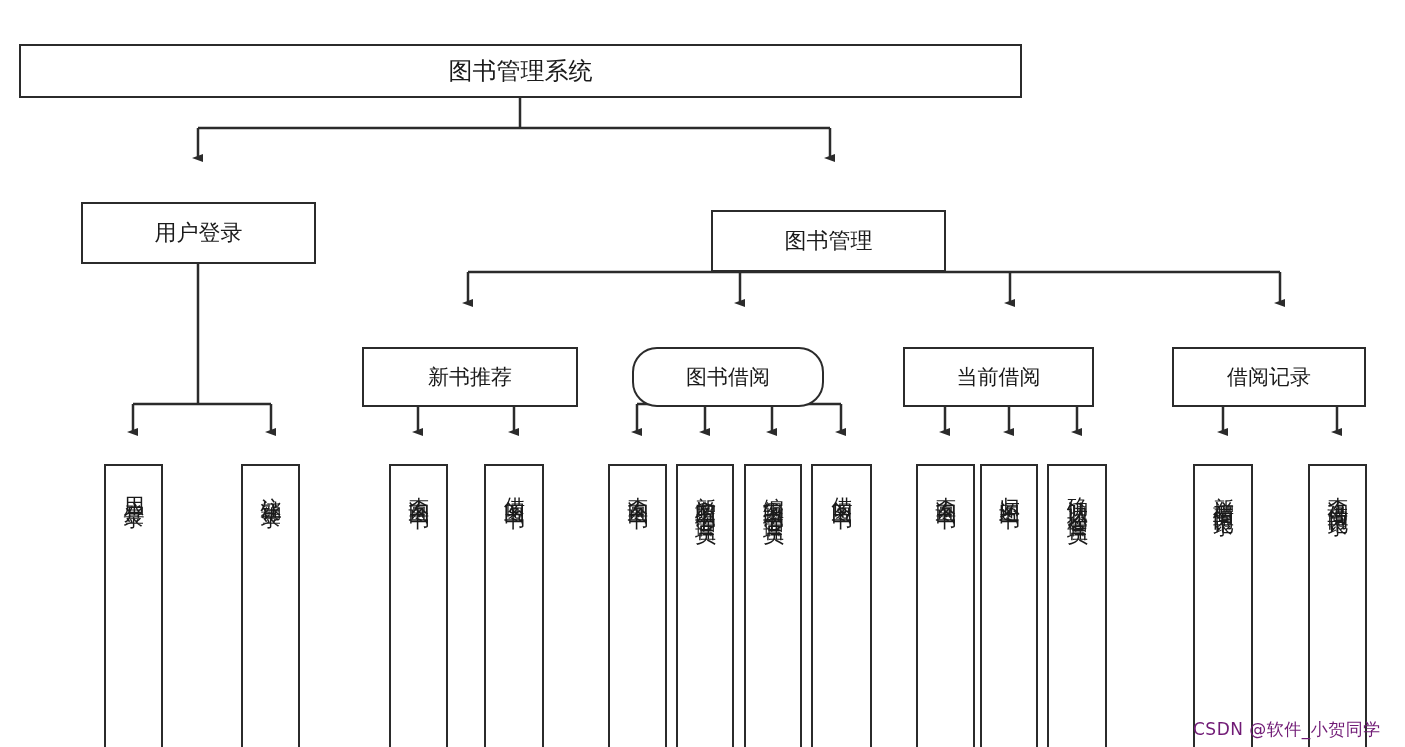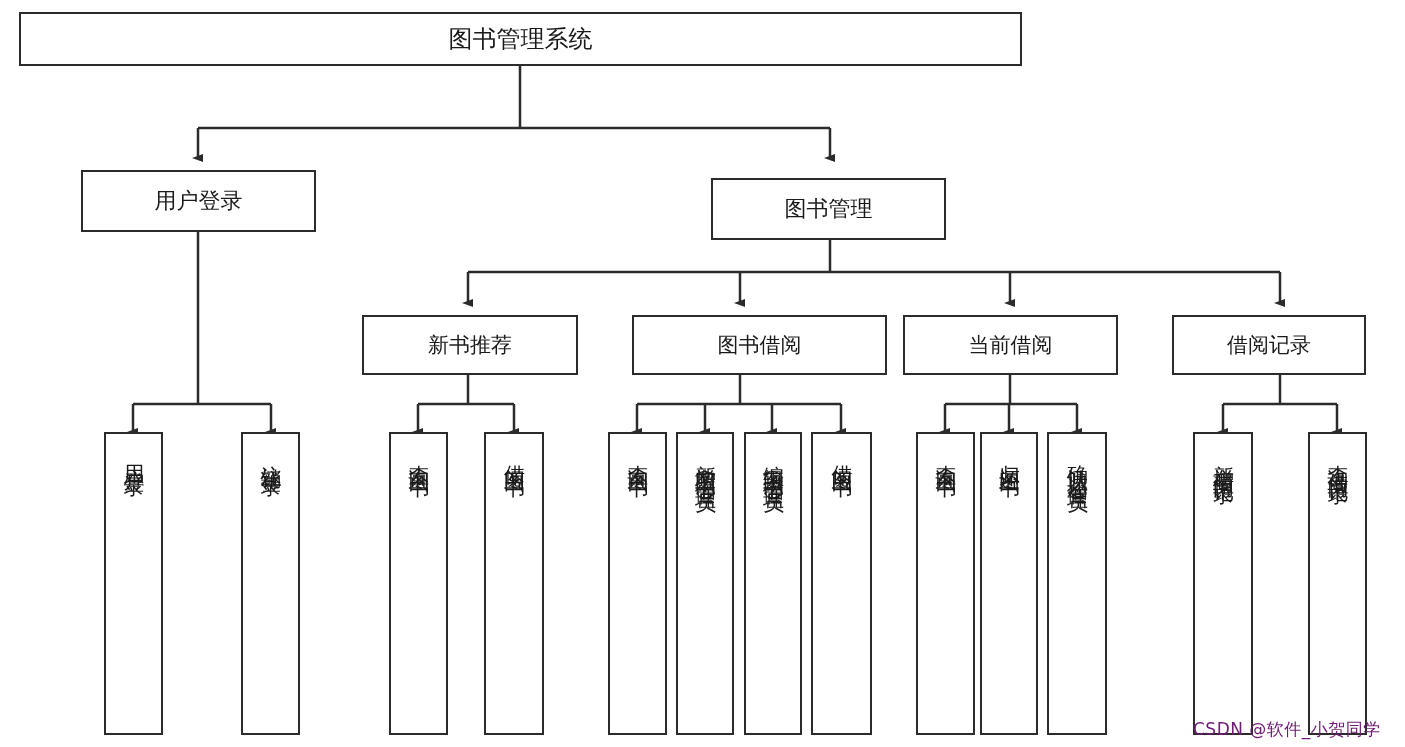--- a/index.html
+++ b/index.html
@@ -30,20 +30,21 @@
     position: absolute;
     box-sizing: border-box;
     background: #ffffff;
     border: 2px solid #2b2b2b;
     display: flex;
     align-items: center;
     justify-content: center;
     text-align: center;
     color: #1a1a1a;
     z-index: 2;
+    margin-top: 32px;
   }
   .node.level-0 {
     border-width: 2px;
     font-size: 24px;
   }
   .node.level-1 {
     font-size: 22px;
   }
   .node.level-2 {
     font-size: 21px;
@@ -132,24 +133,24 @@
   <div class="node level-1" style="left:81px; top:170px; width:235px; height:62px;">
     <span class="node-label">用户登录</span>
   </div>
   <div class="node level-1" style="left:711px; top:178px; width:235px; height:62px;">
     <span class="node-label">图书管理</span>
   </div>
 
   <div class="node level-2" style="left:362px; top:315px; width:216px; height:60px;">
     <span class="node-label">新书推荐</span>
   </div>
-  <div class="node level-2" style="left:632px; top:315px; width:255px; height:60px;">
+  <div class="node level-2" style="left:632px; top:315px; width:192px; height:60px;border-radius:25px;">
     <span class="node-label">图书借阅</span>
   </div>
-  <div class="node level-2" style="left:903px; top:315px; width:215px; height:60px;">
+  <div class="node level-2" style="left:903px; top:315px; width:191px; height:60px;">
     <span class="node-label">当前借阅</span>
   </div>
   <div class="node level-2" style="left:1172px; top:315px; width:194px; height:60px;">
     <span class="node-label">借阅记录</span>
   </div>
 
   <div class="node leaf" style="left:104px; top:432px; width:59px; height:303px;">
     <span class="node-label">用户登录</span>
   </div>
   <div class="node leaf" style="left:241px; top:432px; width:59px; height:303px;">

